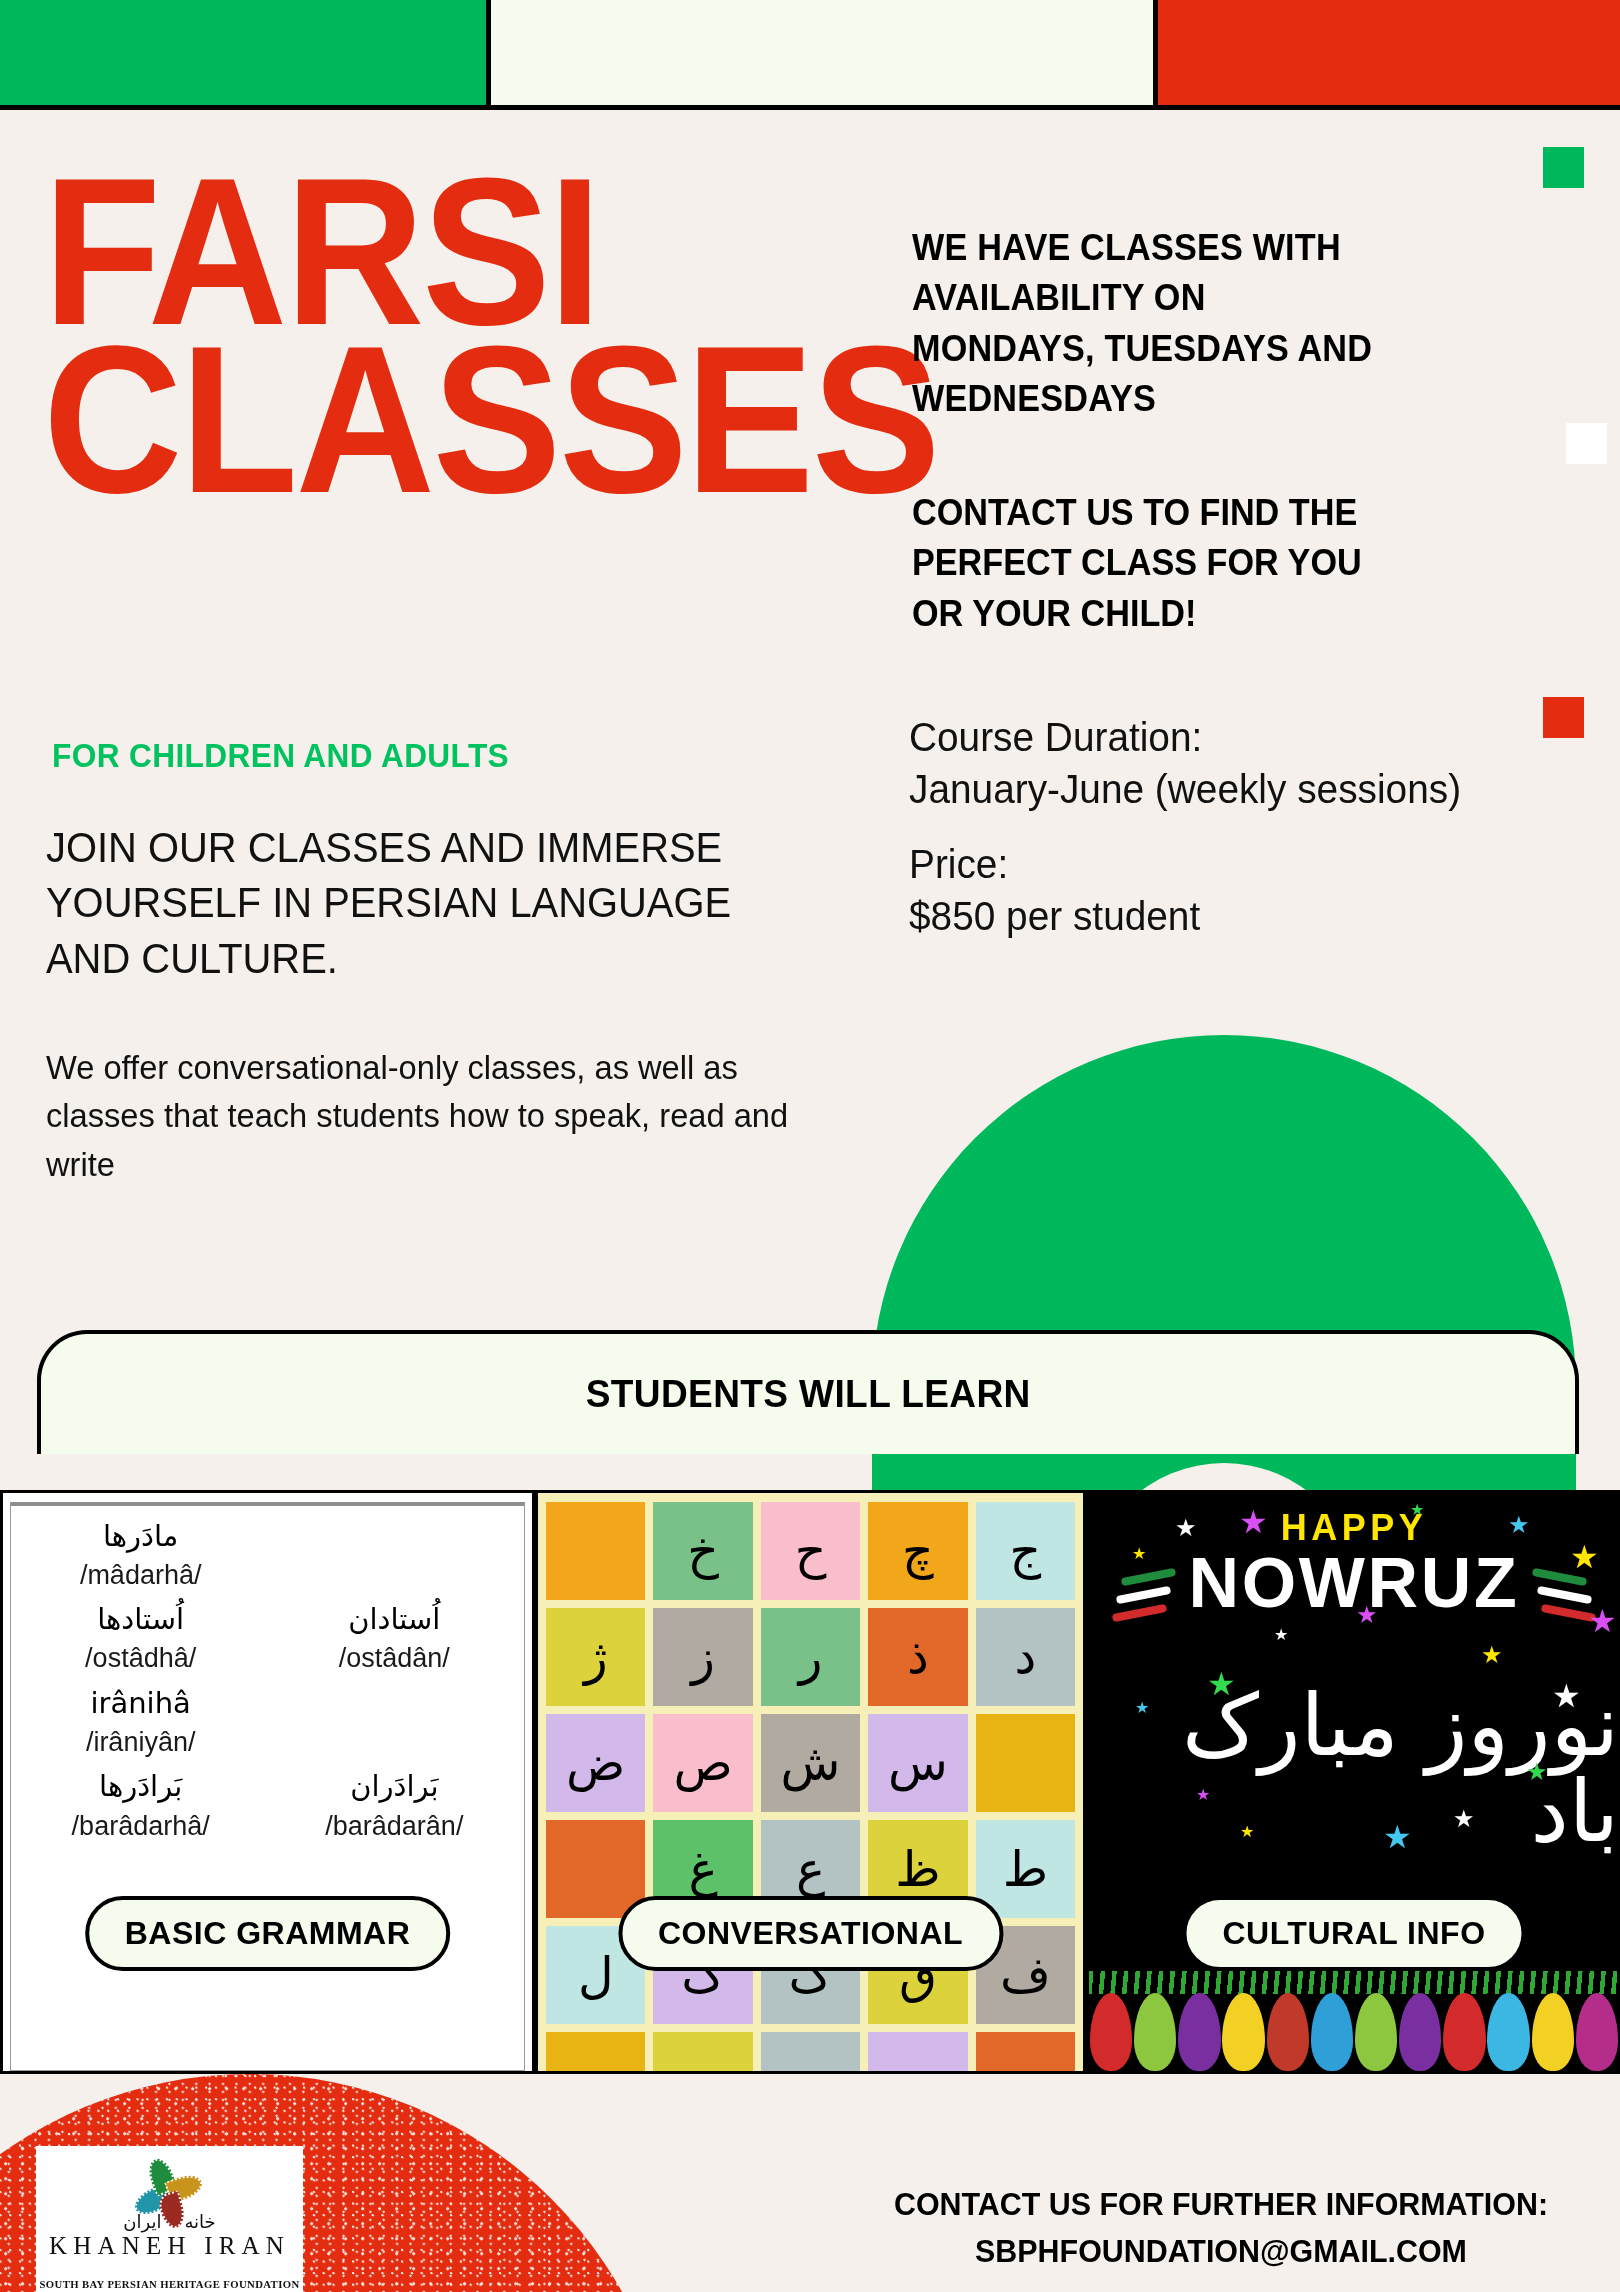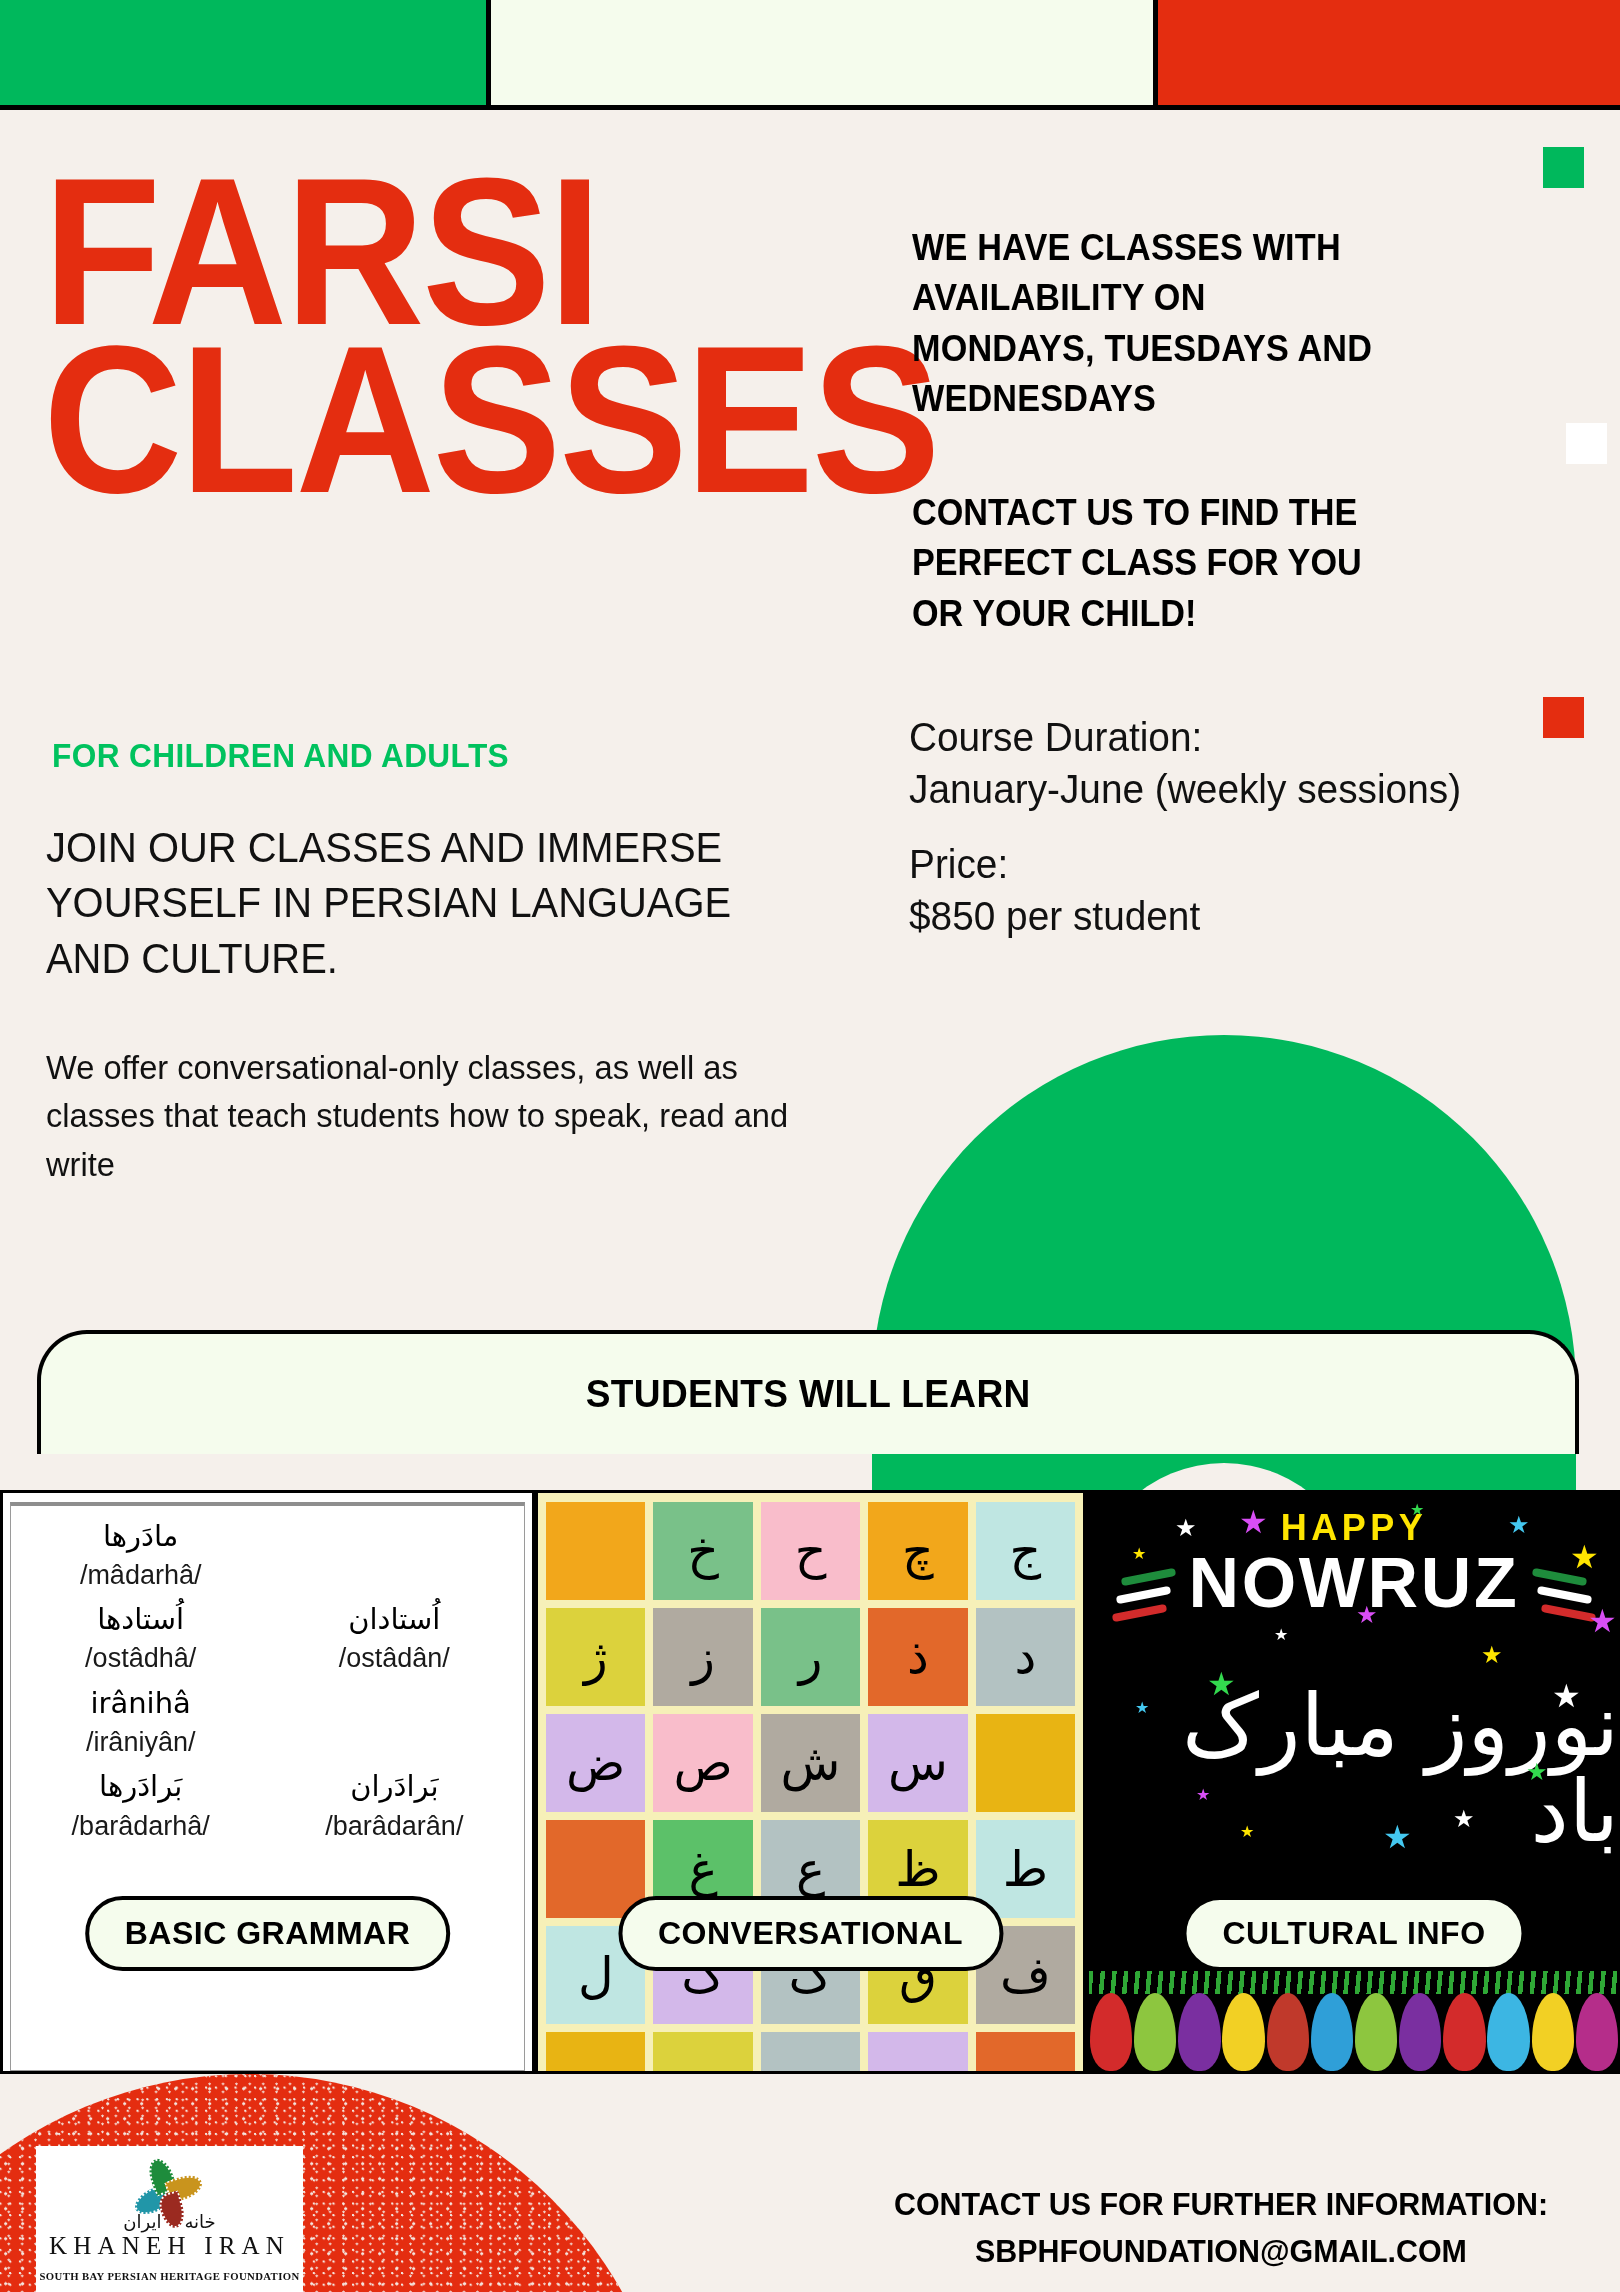--- a/index.html
+++ b/index.html
@@ -300,21 +300,21 @@
   .logo-fa{
     font-family:"DejaVu Sans", sans-serif;
     font-size:18px; color:#111; margin-top:-7.1px; direction:rtl;
   }
   .logo-en{
     font-family:"Liberation Serif", serif;
     font-size:25px; letter-spacing:6.2px; color:#111; margin-top:0;
   }
   .logo-sub{
     font-family:"Liberation Serif", serif;
-    font-weight:bold; font-size:10.7px; letter-spacing:0.4px; color:#111; margin-top:10px;
+    font-weight:bold; font-size:10.7px; letter-spacing:0.4px; color:#111; margin-top:18px;
   }
 
   
   .contact{
     position:absolute; left:829px; top:2181px; width:784px;
     z-index:6; text-align:center;
     color:#000;
     font-family:"Liberation Sans Narrow","Liberation Sans", sans-serif;
     font-weight:bold; font-size:32px; line-height:1.46;
     transform:scaleX(0.95); transform-origin:center top;

